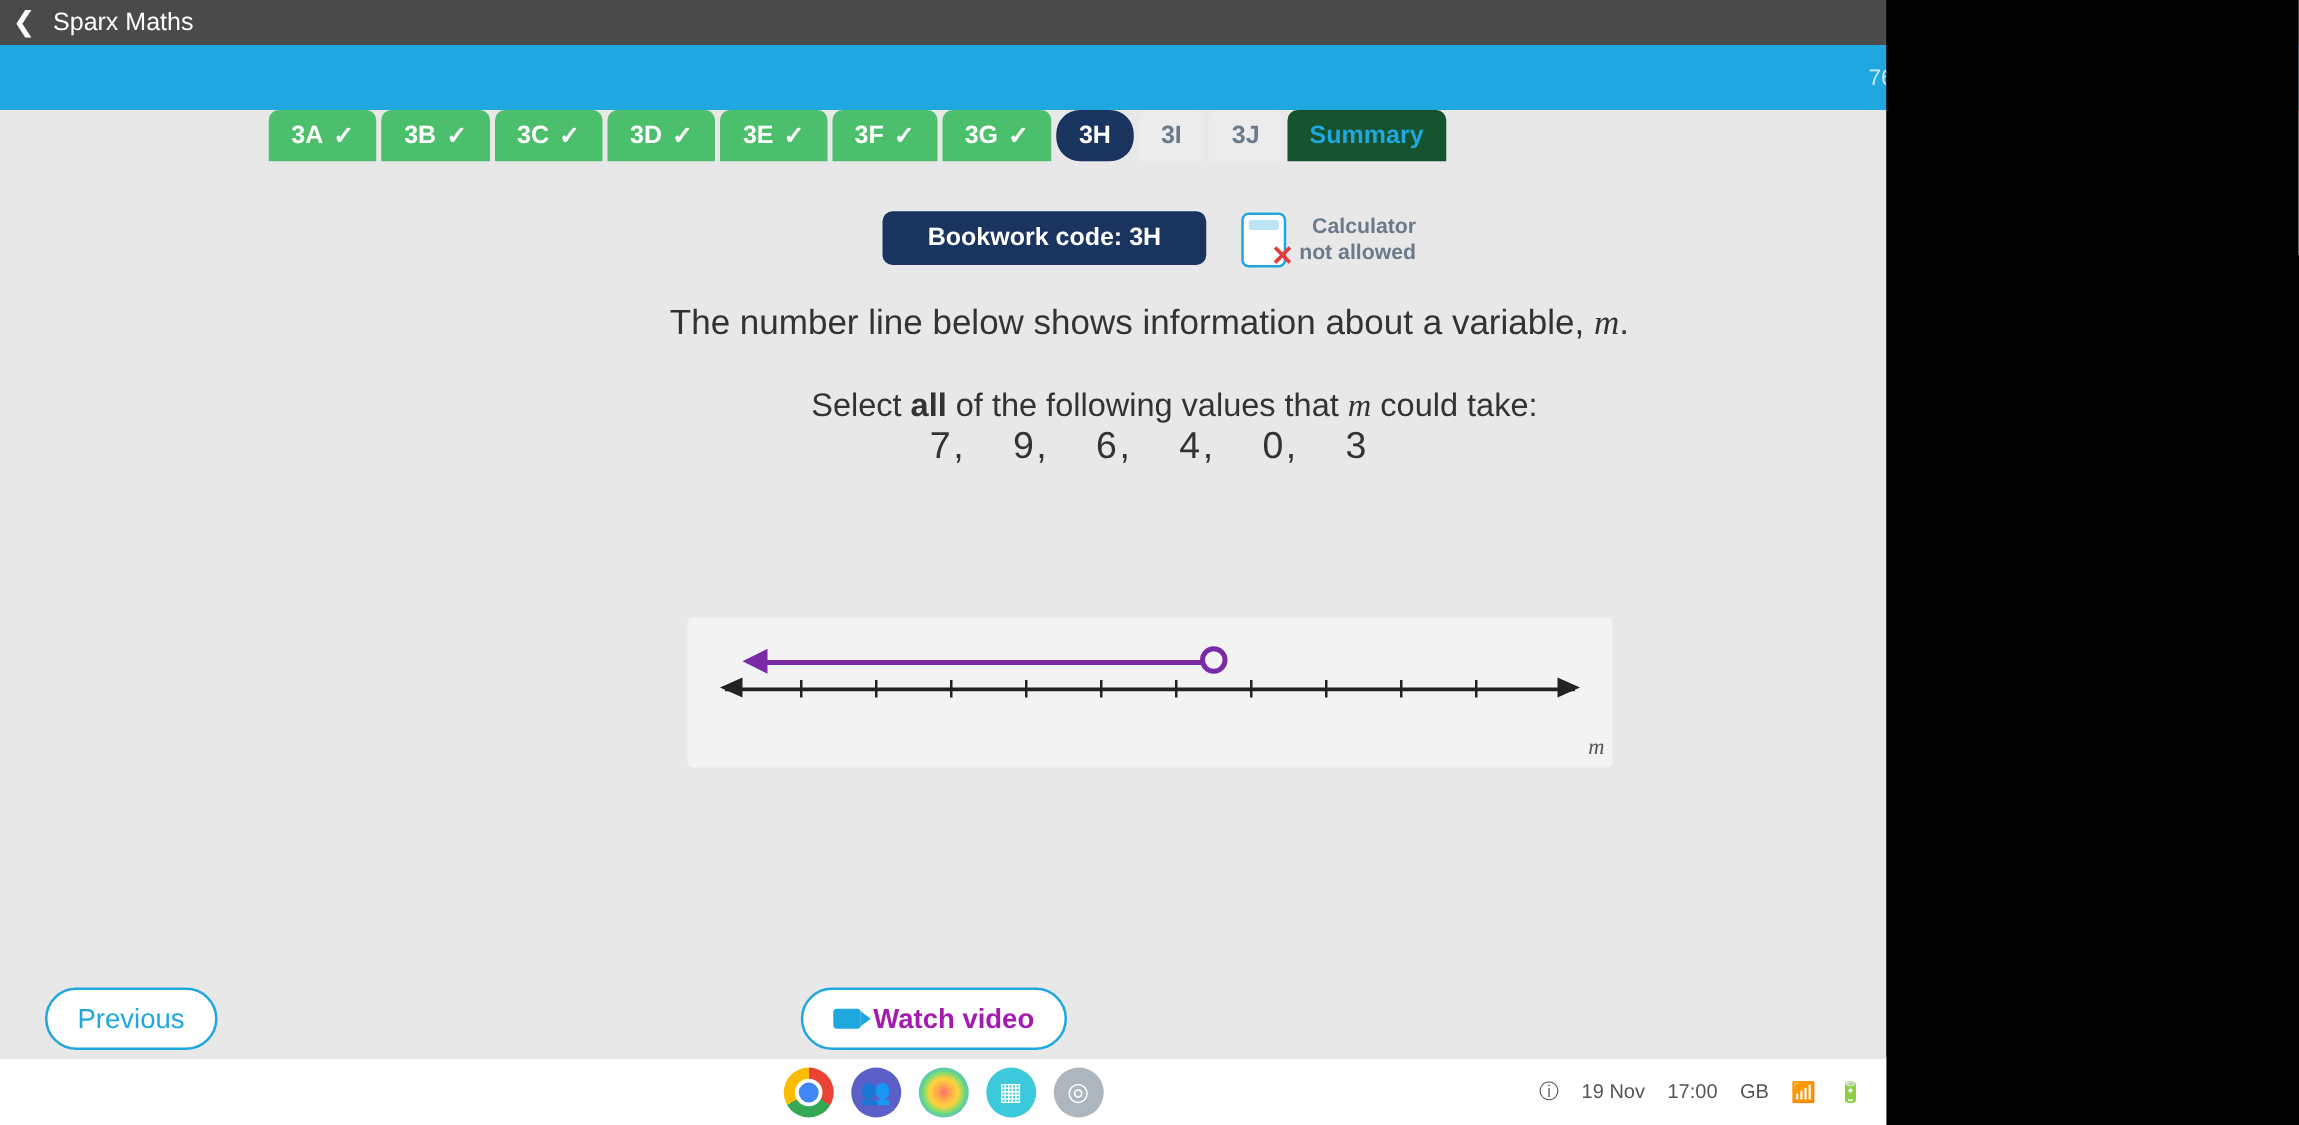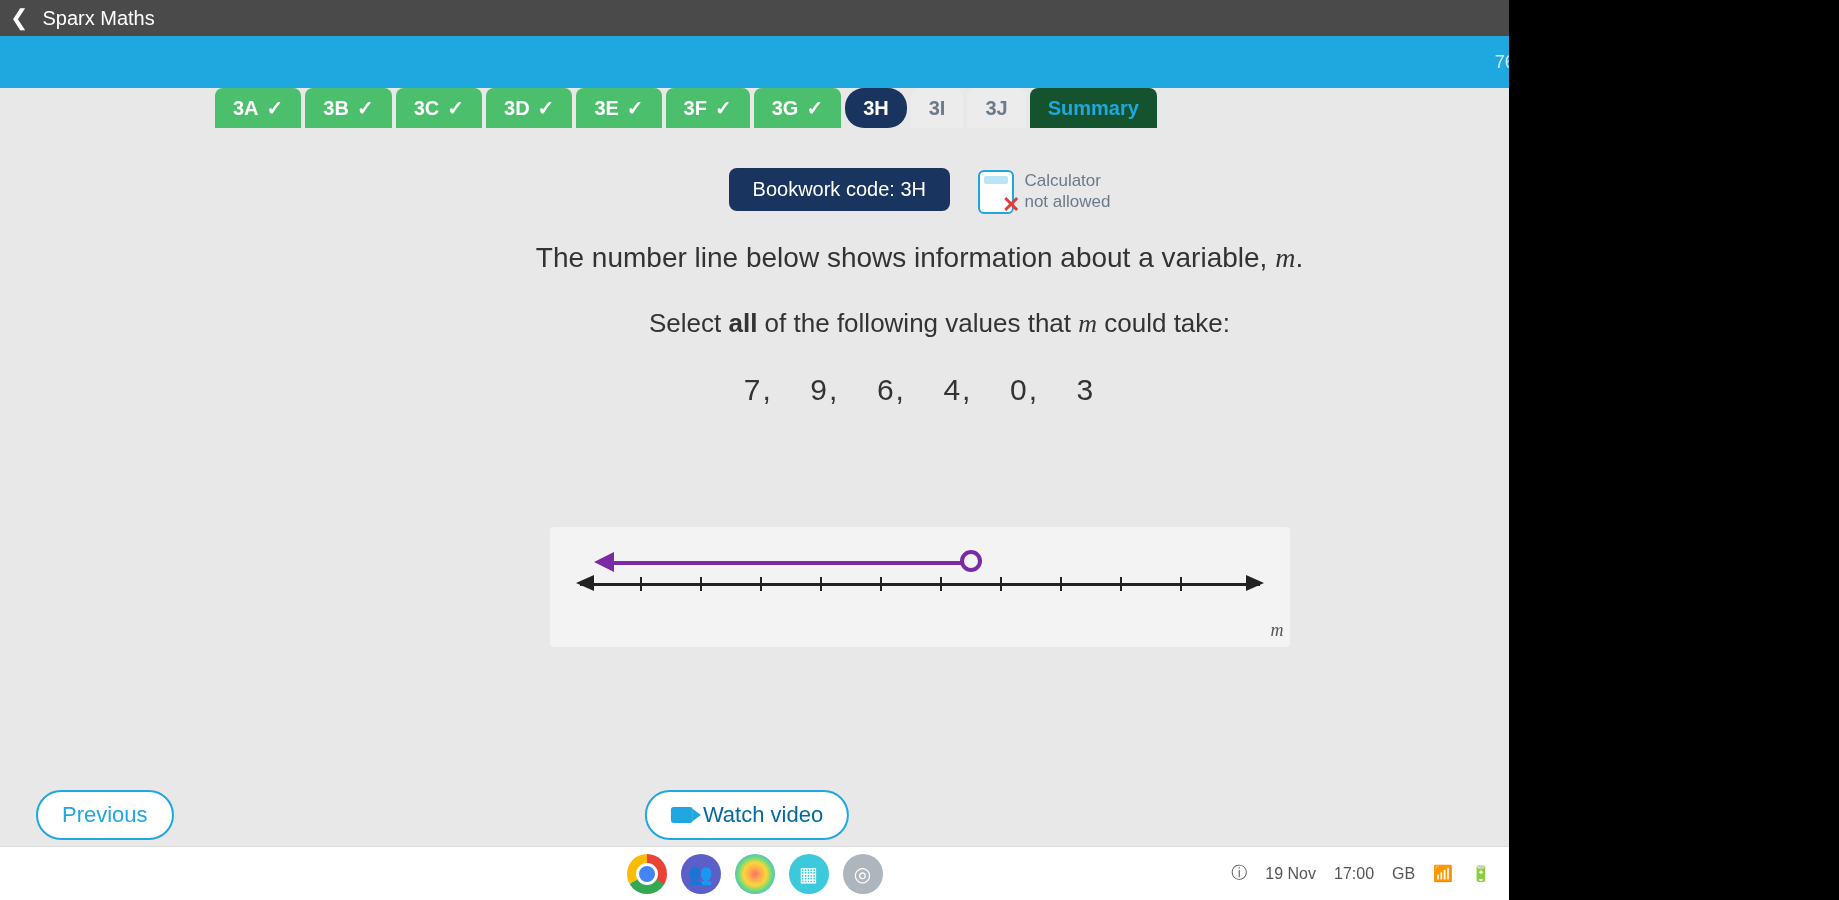--- a/index.html
+++ b/index.html
@@ -33,38 +33,38 @@
   }
   .tab.green { background: #4bbf6b; color: #fff; }
   .tab.active { background: #1a3460; color: #fff; border-radius: 19px; }
   .tab.gray { background: #ececec; color: #6b7a8b; }
   .tab.summary { background: #14532d; color: #1fa7e0; }
   .tab .check::before { content: "✓"; font-weight: 900; }
 
   .content { padding: 40px 0 0 0; text-align: center; position: relative; }
 
   .code-chip {
-    display: inline-block; background: #1a3460; color: #fff; font-weight: 400;
-    padding: 10px 24px; border-radius: 8px; font-size: 20px;
+    display: inline-block; background: #1a3460; color: #fff; font-weight: 700;
+    padding: 10px 36px; border-radius: 8px; font-size: 20px;
   }
   .calc-wrap { display: inline-flex; align-items: center; gap: 10px; margin-left: 24px; vertical-align: middle; }
   .calc-icon {
     width: 36px; height: 44px; border: 2px solid #1fa7e0; border-radius: 6px; position: relative; background: #fff;
   }
   .calc-icon::before { content: ""; position: absolute; top: 4px; left: 4px; right: 4px; height: 8px; background: #1fa7e0; opacity: .3; border-radius: 2px; }
   .calc-icon .x { position: absolute; right: -8px; bottom: -6px; font-size: 22px; color: #e23b3b; font-weight: 900; }
-  .calc-text { text-align: left; color: #6b7a8b; font-size: 17px; line-height: 1.2; }
+  .calc-text { text-align: right; color: #6b7a8b; font-size: 17px; line-height: 1.2; font-weight: bold; }
 
   .question { margin-top: 28px; color: #333; }
   .question .line1 { font-size: 28px; }
   .question .line1 .it { font-style: italic; font-family: Georgia, 'Times New Roman', serif; }
   .question .line2 { font-size: 26px; margin-top: 34px; padding-left: 40px; }
   .question .line2 b { font-weight: 700; }
   .question .line2 .it { font-style: italic; font-family: Georgia, 'Times New Roman', serif; }
-  .question .values { font-family: Georgia, 'Times New Roman', serif; font-size: 30px; margin-top: 34px; letter-spacing: 2px; }
+  .question .values { font-family: Georgia, 'Times New Roman', serif; font-size: 30px; letter-spacing: 2px; }
   .question .values span { margin: 0 14px; }
 
   .numline-box {
     width: 740px; height: 120px; margin: 120px auto 0 auto; background: #f3f3f3; border-radius: 4px;
     position: relative; padding-top: 28px;
   }
   .axis { position: relative; height: 50px; margin: 0 30px; }
   .axis-line { position: absolute; left: 0; right: 0; top: 28px; height: 3px; background: #222; }
   .axis-arrow-l, .axis-arrow-r {
     position: absolute; top: 20px; width: 0; height: 0; border-top: 8px solid transparent; border-bottom: 8px solid transparent;
@@ -81,22 +81,22 @@
   .m-label { position: absolute; right: 6px; bottom: 6px; font-style: italic; font-family: Georgia, serif; color: #555; font-size: 18px; }
 
   .bottom-bar {
     position: absolute; left: 0; right: 345px; bottom: 60px; display: flex; align-items: flex-end; padding: 0 36px;
   }
   .prev-btn {
     border: 2px solid #1fa7e0; color: #1fa7e0; background: #fff; padding: 10px 24px; border-radius: 28px;
     font-size: 22px; font-weight: 500; cursor: pointer;
   }
   .watch-btn {
-    border: 2px solid #1fa7e0; color: #0369a1; background: #fff; padding: 10px 24px; border-radius: 28px;
-    font-size: 22px; font-weight: 400; cursor: pointer; display: inline-flex; align-items: center; gap: 10px;
+    border: 2px solid #1fa7e0; color: #a21caf; background: #fff; padding: 10px 24px; border-radius: 28px;
+    font-size: 22px; font-weight: 700; cursor: pointer; display: inline-flex; align-items: center; gap: 10px;
     margin: 0 auto; position: absolute; left: 50%; transform: translateX(-50%);
   }
   .watch-btn .cam { width: 22px; height: 16px; background: #1fa7e0; border-radius: 3px; position: relative; }
   .watch-btn .cam::after { content: ""; position: absolute; right: -8px; top: 2px; width: 0; height: 0; border-top: 6px solid transparent; border-bottom: 6px solid transparent; border-left: 8px solid #1fa7e0; }
   .answer-btn {
     background: #1fa7e0; color: #fff; padding: 12px 28px; border-radius: 28px; font-size: 22px; font-weight: 600; border: none; cursor: pointer;
     position: absolute; right: 0;
   }
 
   .taskbar {

